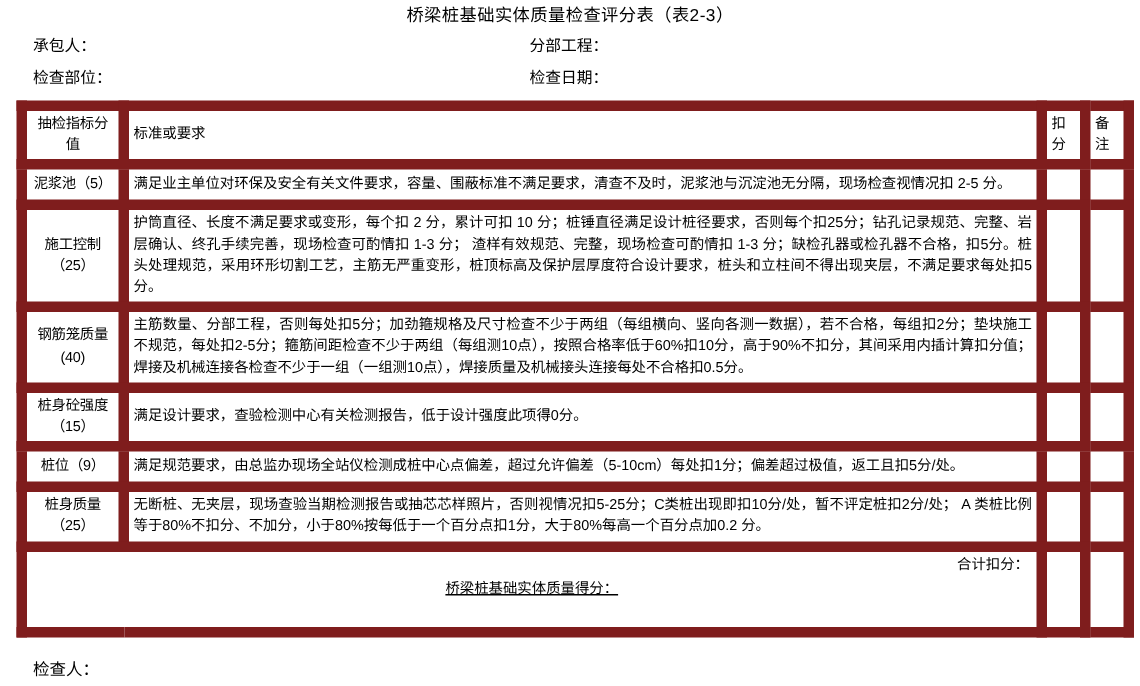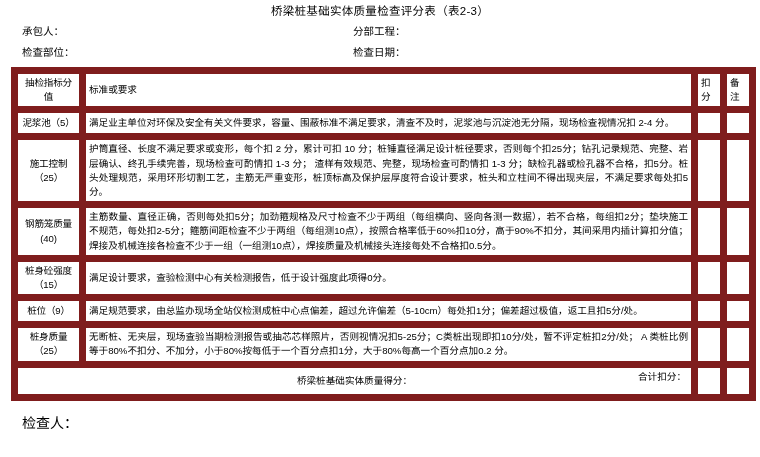--- a/index.html
+++ b/index.html
@@ -106,30 +106,31 @@
     position: relative;
   }
   .total-inner {
     display: flex;
     justify-content: center;
     align-items: center;
     position: relative;
     width: 100%;
   }
   .total-main {
-    margin: 4px auto;
+    margin: 16px auto;
+    text-decoration: underline;
   }
   .total-sum {
     position: absolute;
     right: 2px;
     top: 0;
   }
   .footer-row {
     display: flex;
-    font-size: 14px;
+    font-size: 11px;
     margin-top: 14px;
     line-height: 16px;
   }
   .footer-left {
     width: 295px;
     padding-left: 22px;
     box-sizing: border-box;
     white-space: nowrap;
   }
   .footer-right {
@@ -168,33 +169,33 @@
       <tr>
         <th class="hdr hdr-label">抽检指标分值</th>
         <th class="hdr">标准或要求</th>
         <th class="hdr">扣分</th>
         <th class="hdr">备注</th>
       </tr>
     </thead>
     <tbody>
       <tr>
         <td class="cell-label">泥浆池（5）</td>
-        <td class="cell-std single">满足业主单位对环保及安全有关文件要求，容量、围蔽标准不满足要求，清查不及时，泥浆池与沉淀池无分隔，现场检查视情况扣 2-4 分。</td>
+        <td class="cell-std single">满足业主单位对环保及安全有关文件要求，容量、围蔽标准不满足要求，清查不及时，泥浆池与沉淀池无分隔，现场检查视情况扣 2-5 分。</td>
         <td class="cell-blank"></td>
         <td class="cell-blank"></td>
       </tr>
       <tr>
         <td class="cell-label">施工控制（25）</td>
         <td class="cell-std">护筒直径、长度不满足要求或变形，每个扣 2 分，累计可扣 10 分；桩锤直径满足设计桩径要求，否则每个扣25分；钻孔记录规范、完整、岩层确认、终孔手续完善，现场检查可酌情扣 1-3 分； 渣样有效规范、完整，现场检查可酌情扣 1-3 分；缺检孔器或检孔器不合格，扣5分。桩头处理规范，采用环形切割工艺，主筋无严重变形，桩顶标高及保护层厚度符合设计要求，桩头和立柱间不得出现夹层，不满足要求每处扣5分。</td>
         <td class="cell-blank"></td>
         <td class="cell-blank"></td>
       </tr>
       <tr>
         <td class="cell-label">钢筋笼质量(40)</td>
-        <td class="cell-std">主筋数量、直径正确，否则每处扣5分；加劲箍规格及尺寸检查不少于两组（每组横向、竖向各测一数据），若不合格，每组扣2分；垫块施工不规范，每处扣2-5分；箍筋间距检查不少于两组（每组测10点），按照合格率低于60%扣10分，高于90%不扣分，其间采用内插计算扣分值；焊接及机械连接各检查不少于一组（一组测10点），焊接质量及机械接头连接每处不合格扣0.5分。</td>
+        <td class="cell-std">主筋数量、分部工程，否则每处扣5分；加劲箍规格及尺寸检查不少于两组（每组横向、竖向各测一数据），若不合格，每组扣2分；垫块施工不规范，每处扣2-5分；箍筋间距检查不少于两组（每组测10点），按照合格率低于60%扣10分，高于90%不扣分，其间采用内插计算扣分值；焊接及机械连接各检查不少于一组（一组测10点），焊接质量及机械接头连接每处不合格扣0.5分。</td>
         <td class="cell-blank"></td>
         <td class="cell-blank"></td>
       </tr>
       <tr>
         <td class="cell-label">桩身砼强度（15）</td>
         <td class="cell-std single">满足设计要求，查验检测中心有关检测报告，低于设计强度此项得0分。</td>
         <td class="cell-blank"></td>
         <td class="cell-blank"></td>
       </tr>
       <tr>

